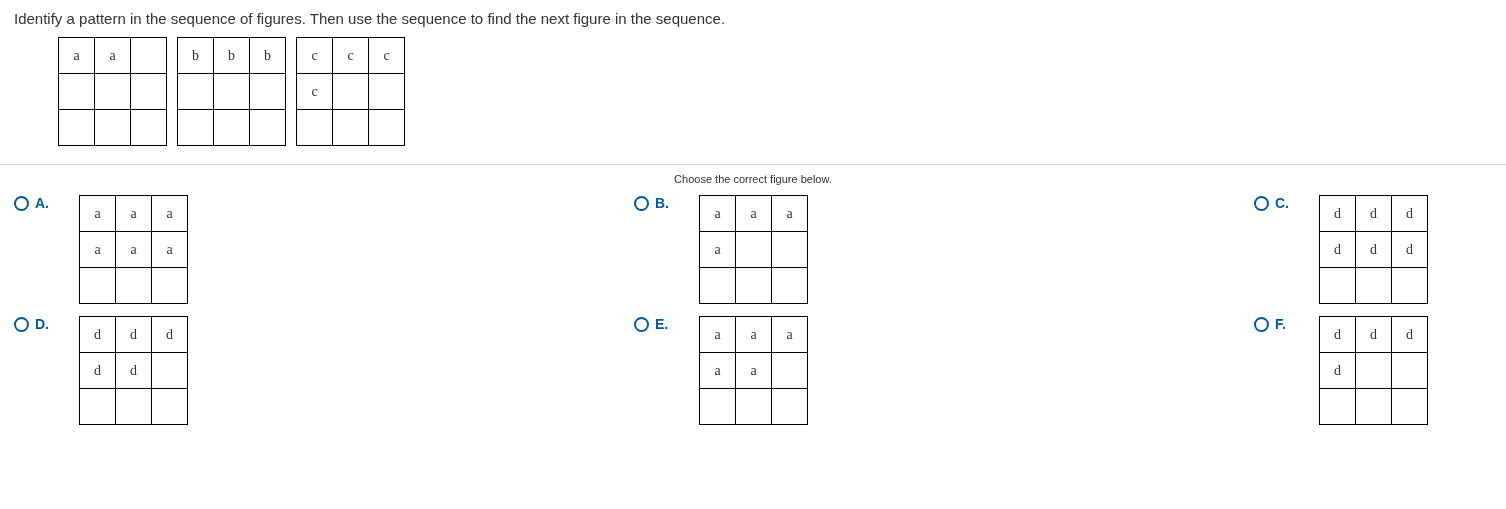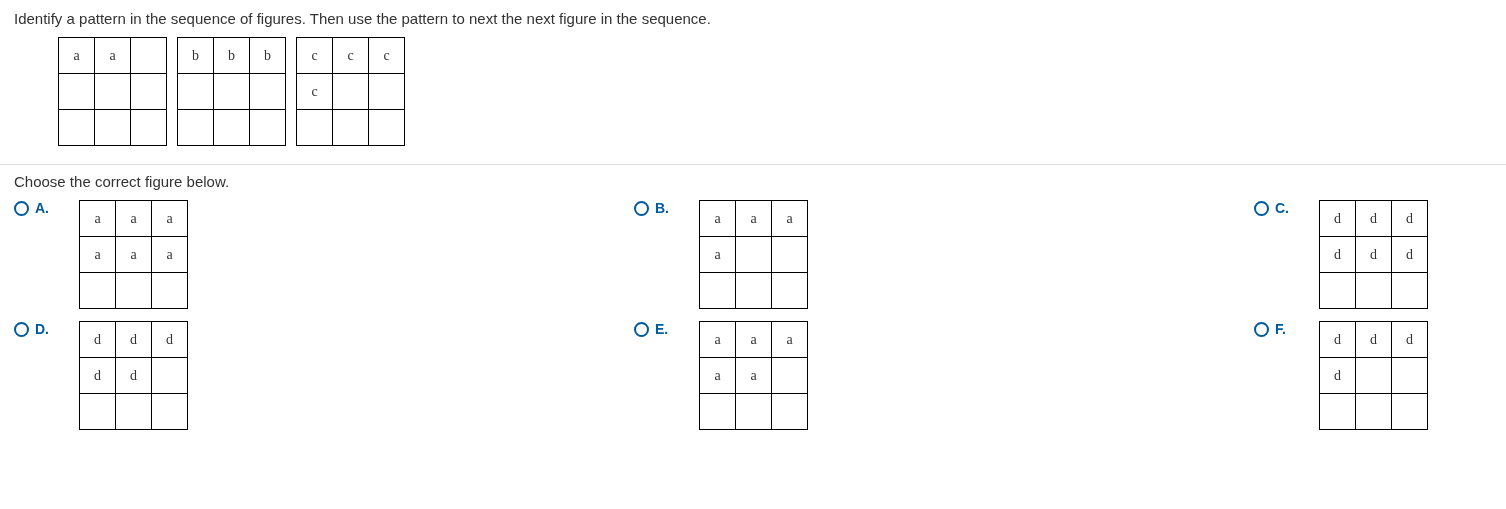--- a/index.html
+++ b/index.html
@@ -35,22 +35,23 @@
       vertical-align: middle;
       font-size: 14px;
       font-family: "Times New Roman", Times, serif;
     }
     hr.sep {
       border: none;
       border-top: 1px solid #ddd;
       margin: 4px 0 8px 0;
     }
     .answers-head {
-      font-size: 15px;
+      font-size: 11px;
       padding: 0 14px 10px 14px;
+      text-align: center;
     }
     .options-wrap {
       padding: 0 14px;
     }
     .options-row {
       display: flex;
       margin-bottom: 12px;
     }
     .opt {
       display: flex;
@@ -76,21 +77,21 @@
       flex: 0 0 20px;
     }
     .opt table.grid3 {
       margin-left: 18px;
     }
   </style>
 </head>
 <body>
 
 <div class="question-stem">
-  <p class="question-text">Identify a pattern in the sequence of figures.  Then use the pattern to next the next figure in the sequence.</p>
+  <p class="question-text">Identify a pattern in the sequence of figures.  Then use the sequence to find the next figure in the sequence.</p>
   <div class="seq-row">
     <table class="grid3">
       <tbody>
           <tr>
             <td>a</td>
             <td>a</td>
             <td></td>
           </tr>
       <tr>
             <td></td>

